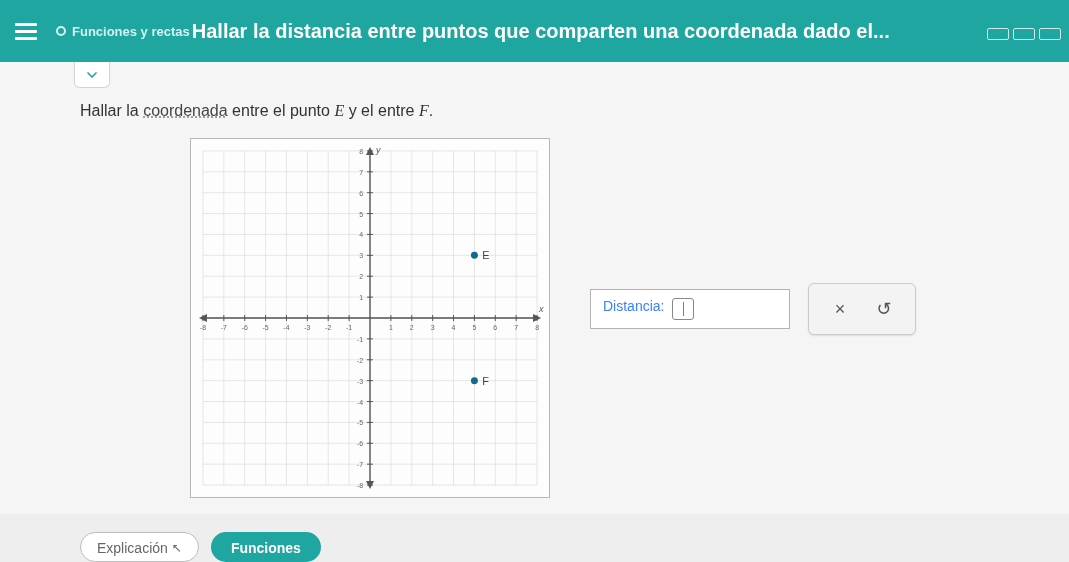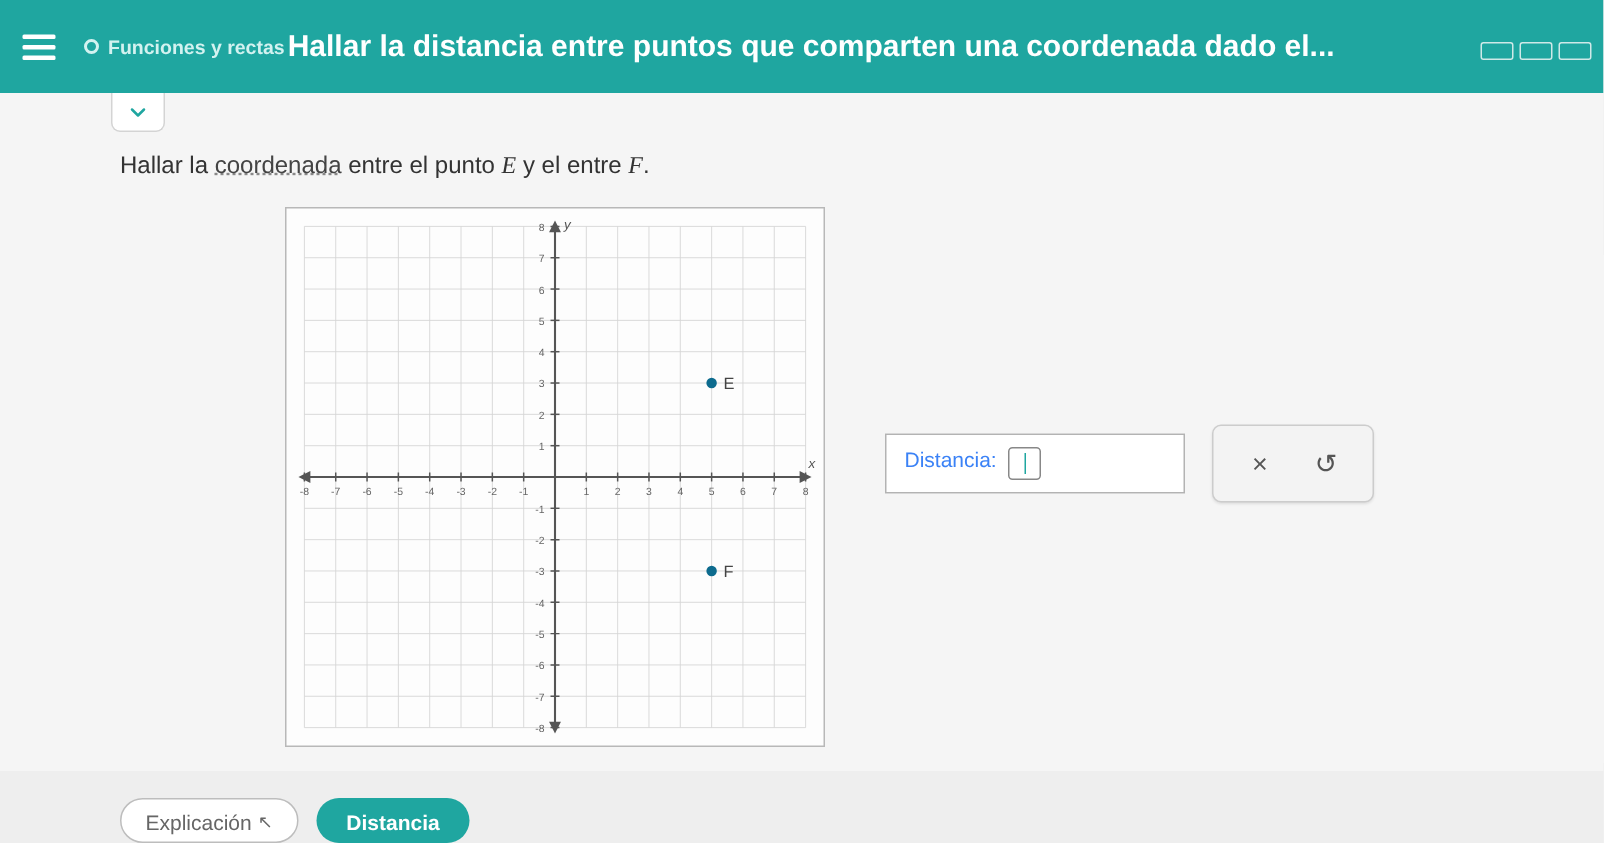--- a/index.html
+++ b/index.html
@@ -213,15 +213,15 @@
 
   </div>
 </div>
 
 <div class="footer">
   <button class="btn-outline">
     <span>Explicación</span>
     <span class="cursor-icon">↖</span>
   </button>
   <button class="btn-primary">
-    <span>Distancia</span>
+    <span>Funciones</span>
   </button>
 </div>
 
 </body></html>

